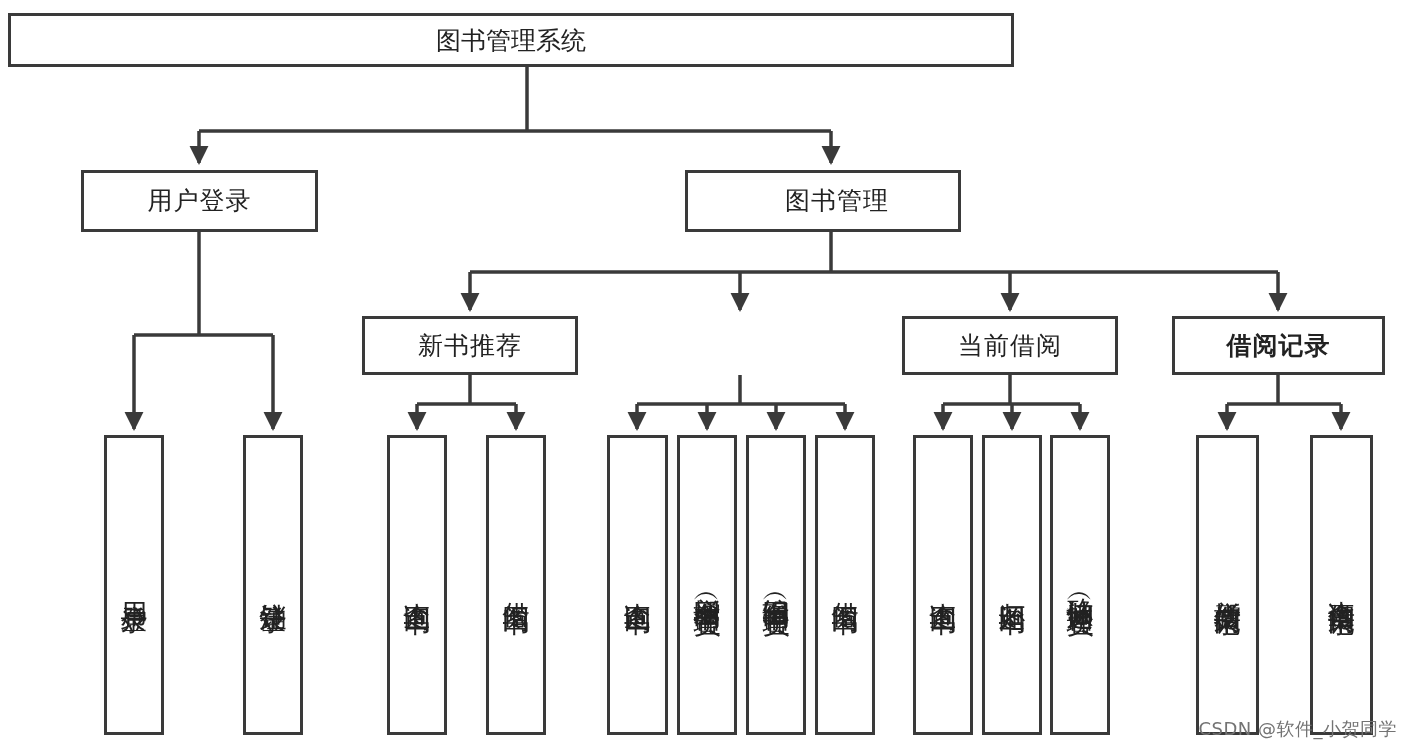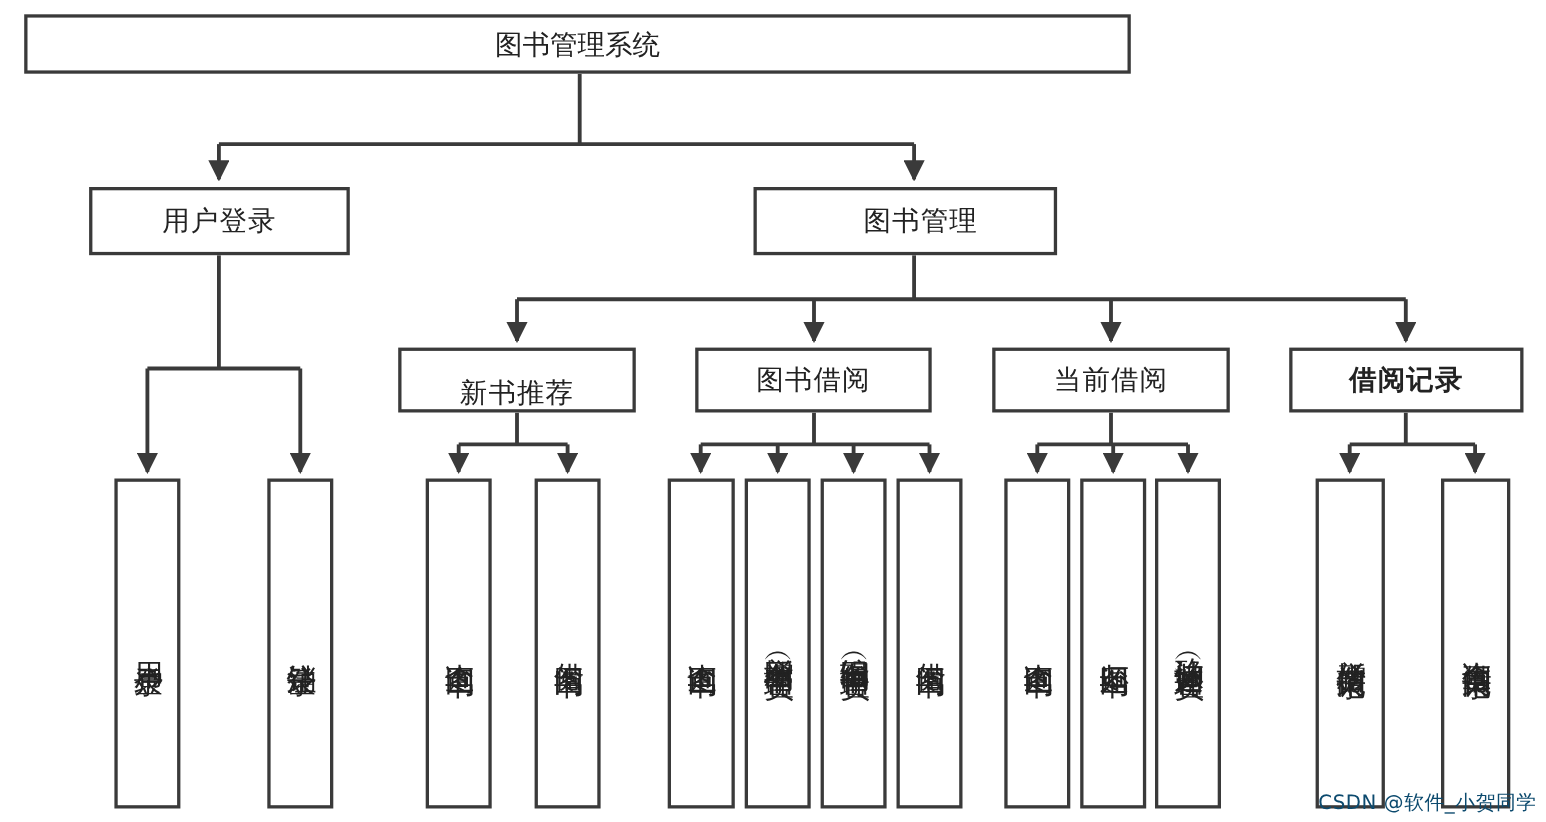--- a/index.html
+++ b/index.html
@@ -55,21 +55,21 @@
     letter-spacing: 2px;
     color: #222222;
     white-space: nowrap;
     display: block;
   }
   .watermark {
     position: absolute;
     right: 8px;
     bottom: 6px;
     font-size: 18px;
-    color: #0c4a6e;
+    color: #737373;
     letter-spacing: 0.5px;
     white-space: nowrap;
   }
 </style>
 </head>
 <body>
 
 <div id="canvas">
 
   <svg id="wires" viewBox="0 0 1405 747" xmlns="http://www.w3.org/2000/svg">
@@ -115,36 +115,33 @@
       <path d="M 1012 404 L 1012 429" marker-end="url(#arrow)"></path>
       <path d="M 1080 404 L 1080 429" marker-end="url(#arrow)"></path>
 
       <path d="M 1278 375 L 1278 404"></path>
       <path d="M 1227 404 L 1341 404"></path>
       <path d="M 1227 404 L 1227 429" marker-end="url(#arrow)"></path>
       <path d="M 1341 404 L 1341 429" marker-end="url(#arrow)"></path>
     </g>
   </svg>
 
-  <div class="node root" style="left:22px; top:13px; width:1006px; height:54px;">
+  <div class="node root" style="left:8px; top:13px; width:1006px; height:54px;">
     <span>图书管理系统</span>
   </div>
 
   <div class="node h" style="left:81px; top:170px; width:237px; height:62px;">
     <span>用户登录</span>
   </div>
   <div class="node h" style="left:685px; top:170px; width:276px; height:62px;padding-left:28px;">
     <span>图书管理</span>
   </div>
 
-  <div class="node h" style="left:362px; top:316px; width:216px; height:59px;align-items:flex-end;">
+  <div class="node h" style="left:362px; top:316px; width:216px; height:59px;">
     <span>新书推荐</span>
-  </div>
-  <div class="node h" style="left:632px; top:316px; width:215px; height:59px;">
-    <span>图书借阅</span>
   </div>
   <div class="node h" style="left:902px; top:316px; width:216px; height:59px;justify-content:center;">
     <span>当前借阅</span>
   </div>
   <div class="node h" style="left:1172px; top:316px; width:213px; height:59px;font-weight:bold;">
     <span>借阅记录</span>
   </div>
 
   <div class="node leaf" style="left:104px; top:435px; width:60px; height:300px;">
     <span class="vtext">用户登录</span>

